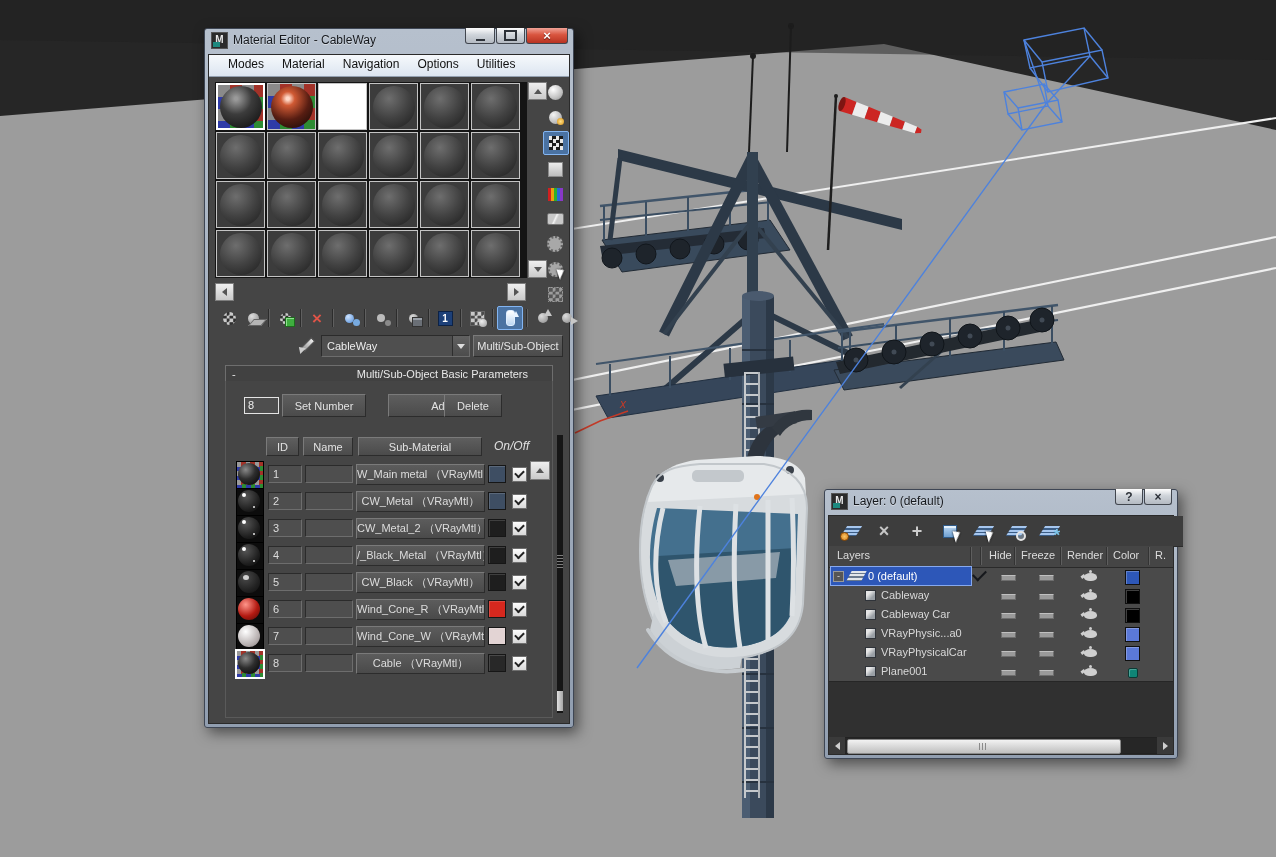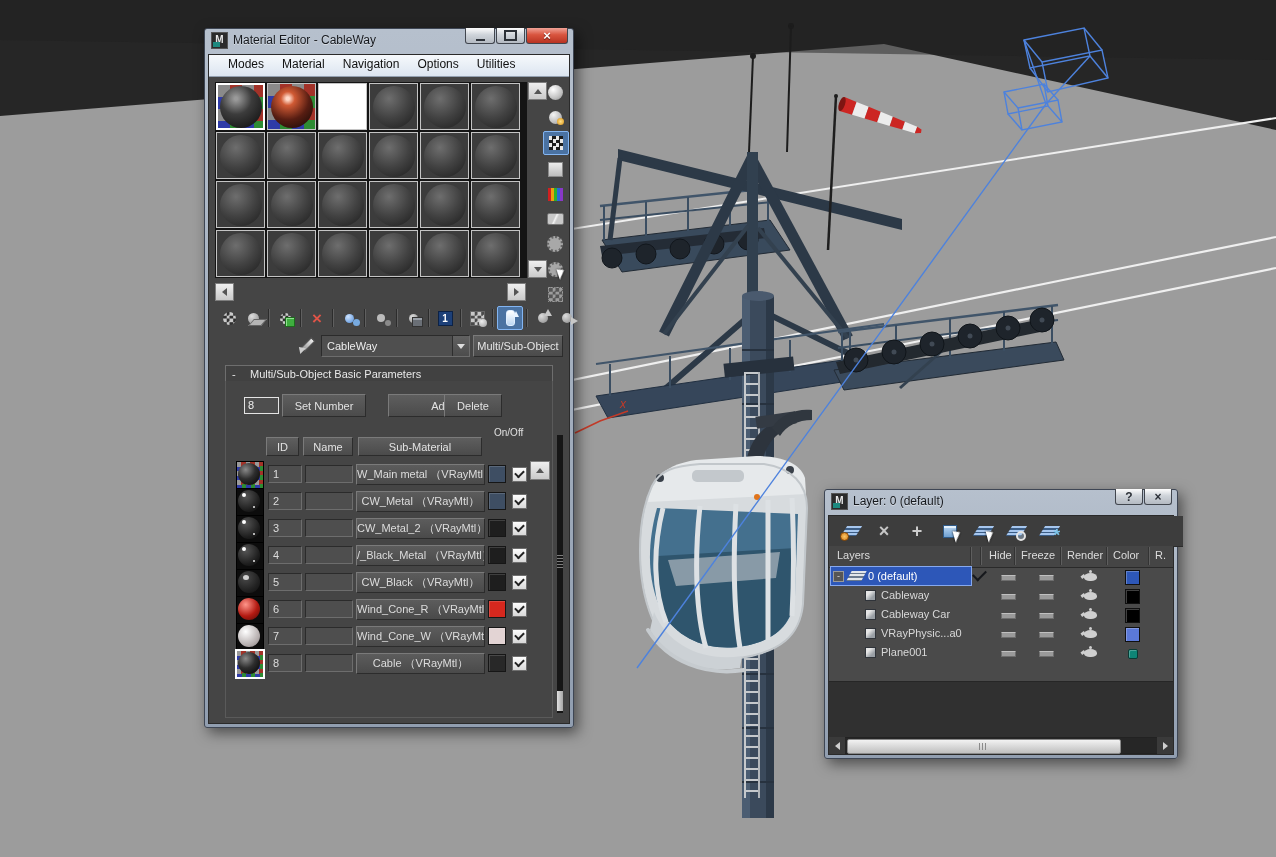--- a/index.html
+++ b/index.html
@@ -128,34 +128,34 @@
      border:1px solid;border-color:#2b2b2b #6d6d6d #6d6d6d #2b2b2b;color:#ececec;font-size:11px;display:flex;align-items:center;}
   #mtl-dropdown .val{flex:1;padding-left:5px;}
   #mtl-dropdown .dd{width:16px;height:100%;background:linear-gradient(#616161,#4c4c4c);border-left:1px solid #2e2e2e;
      display:flex;align-items:center;justify-content:center;}
   #type-btn{position:absolute;left:264px;top:0;width:88px;height:20px;background:linear-gradient(#5e5e5e,#4b4b4b);
      border:1px solid;border-color:#7a7a7a #2c2c2c #2c2c2c #7a7a7a;color:#e6e6e6;font-size:11px;
      display:flex;align-items:center;justify-content:center;}
   
   #rollout{position:absolute;left:16px;top:288px;width:326px;height:16px;background:#414141;
      border:1px solid #6e6e6e;color:#e8e8e8;font-size:11px;display:flex;align-items:center;}
-  #rollout .minus{margin-left:6px;width:18px;} #rollout .rtitle{flex:1;text-align:left;margin-right:24px;}
+  #rollout .minus{margin-left:6px;width:18px;} #rollout .rtitle{flex:1;text-align:right;margin-right:24px;}
   #rollgroup{position:absolute;left:16px;top:304px;width:326px;height:336px;
      border:1px solid #5a5a5a;border-top:none;background:#454545;}
   .mxbtn{background:linear-gradient(#5e5e5e,#4b4b4b);border:1px solid;border-color:#7a7a7a #2c2c2c #2c2c2c #7a7a7a;
      color:#e2e2e2;font-size:11px;display:flex;align-items:center;justify-content:center;position:absolute;}
   #numfld{position:absolute;left:18px;top:16px;width:30px;height:15px;background:#4e4e4e;border:1px solid #e4e4e4;
      color:#eee;font-size:11px;padding-left:3px;line-height:15px;}
   #btn-setnum{left:56px;top:13px;width:82px;height:21px;}
   #btn-add{left:162px;top:13px;width:48px;height:21px;padding-left:28px;}
   #btn-del{left:218px;top:13px;width:56px;height:21px;}
   #hdr-id{left:40px;top:56px;width:31px;height:17px;}
   #hdr-name{left:77px;top:56px;width:48px;height:17px;}
   #hdr-sub{left:132px;top:56px;width:122px;height:17px;}
-  #onoff-lbl{position:absolute;left:268px;top:46px;color:#e0e0e0;font-size:10px;}
+  #onoff-lbl{position:absolute;left:268px;top:58px;color:#e0e0e0;font-size:12px;font-style:italic;}
   #smrows{position:absolute;left:0;top:80px;width:326px;}
   .smrow{position:relative;height:27px;}
   .prev{position:absolute;left:10px;top:0;width:26px;height:26px;background:#0c0c0c;border:1px solid #000;}
   .prev .pball{position:absolute;left:1px;top:1px;width:22px;height:22px;border-radius:50%;
      background:radial-gradient(circle at 35% 30%,#4a4a4a,#222 60%,#0e0e0e);}
   .prev.p-gloss-dark .pball{background:radial-gradient(circle at 35% 30%,#555,#1d1d1d 65%,#0a0a0a);}
   .prev.p-gloss-dark .pball::after{content:"";position:absolute;left:4px;top:3px;width:4px;height:4px;border-radius:50%;
      background:#fff;box-shadow:10px 12px 0 -1px #e8e8e8;}
   .prev.p-dark .pball::after{content:"";position:absolute;left:5px;top:4px;width:6px;height:5px;border-radius:50%;
      background:rgba(255,255,255,.75);}
@@ -737,20 +737,30 @@
               <span>VRayPhysic...a0</span>
             </div>
             <div class="ldash d1"></div>
             <div class="ldash d2"></div>
             <div class="teapot"></div>
             <div class="lsw" style="background: rgb(91, 121, 216);"></div>
           </div>
           <div class="lrow">
             <div class="namewrap ind1">
               <div class="i-cube"></div>
+              <span>VRayPhysicalCar</span>
+            </div>
+            <div class="ldash d1"></div>
+            <div class="ldash d2"></div>
+            <div class="teapot"></div>
+            <div class="lsw" style="background: rgb(91, 121, 216);"></div>
+          </div>
+          <div class="lrow">
+            <div class="namewrap ind1">
+              <div class="i-cube"></div>
               <span>Plane001</span>
             </div>
             <div class="ldash d1"></div>
             <div class="ldash d2"></div>
             <div class="teapot"></div>
             <div class="lsw small" style="background: rgb(15, 133, 118);"></div>
           </div>
         </div>
       <div id="ld-empty"></div>
       <div id="ld-hscroll">

